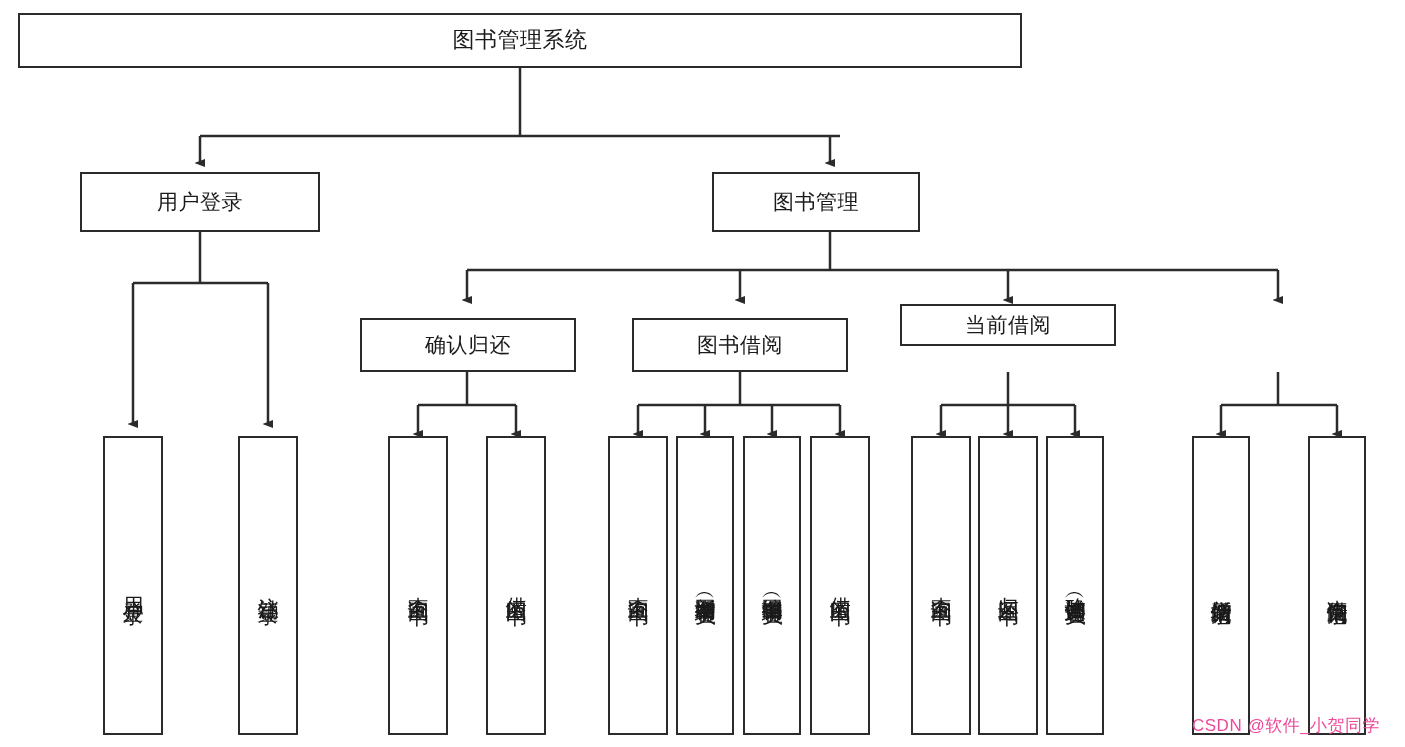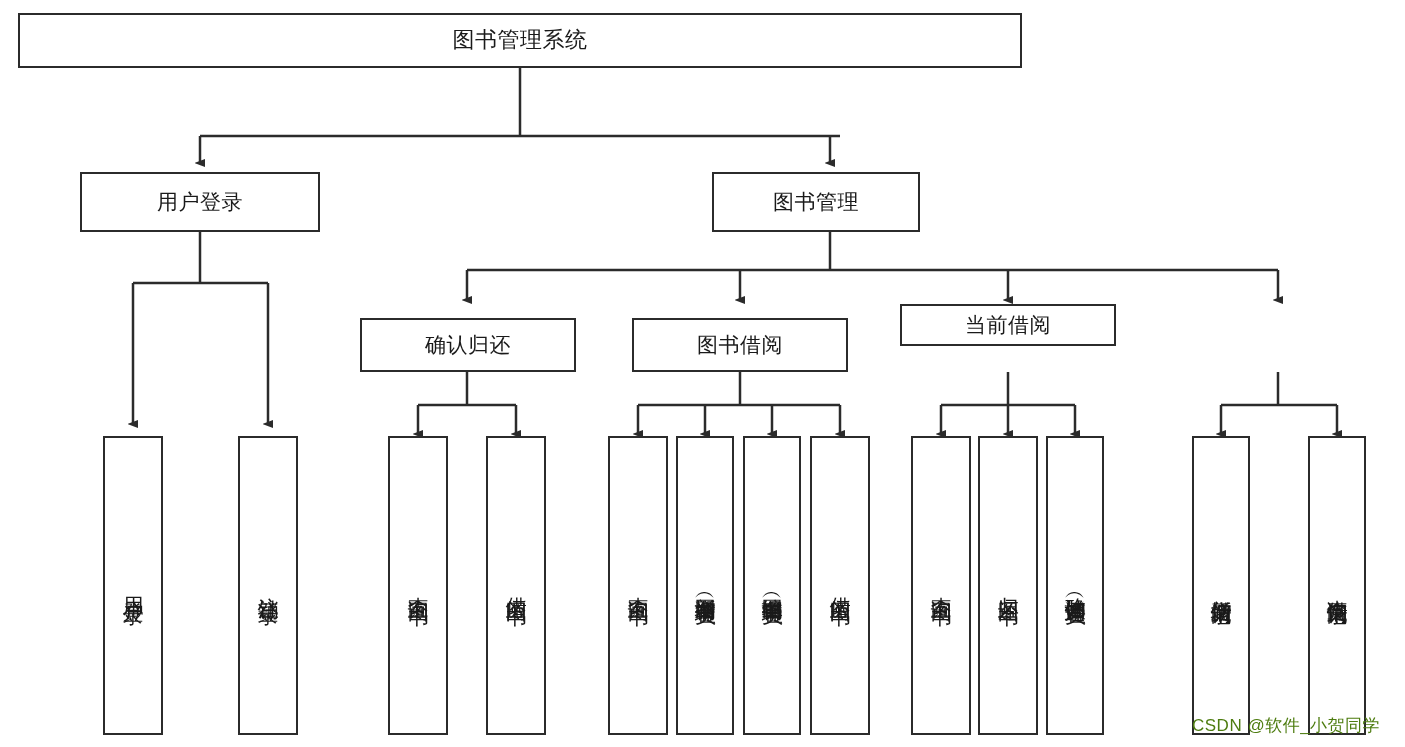--- a/index.html
+++ b/index.html
@@ -52,21 +52,21 @@
     padding: 6px 0;
   }
   .node.vert.tight {
     letter-spacing: 1px;
   }
   .node.root {
     font-size: 22px;
   }
   .watermark {
     position: absolute;
-    color: #4d7c0f;
+    color: #ec4899;
     font-size: 17px;
     white-space: nowrap;
     letter-spacing: 0.5px;
   }
 </style>
 </head>
 <body>
 
 <div id="canvas">
 

